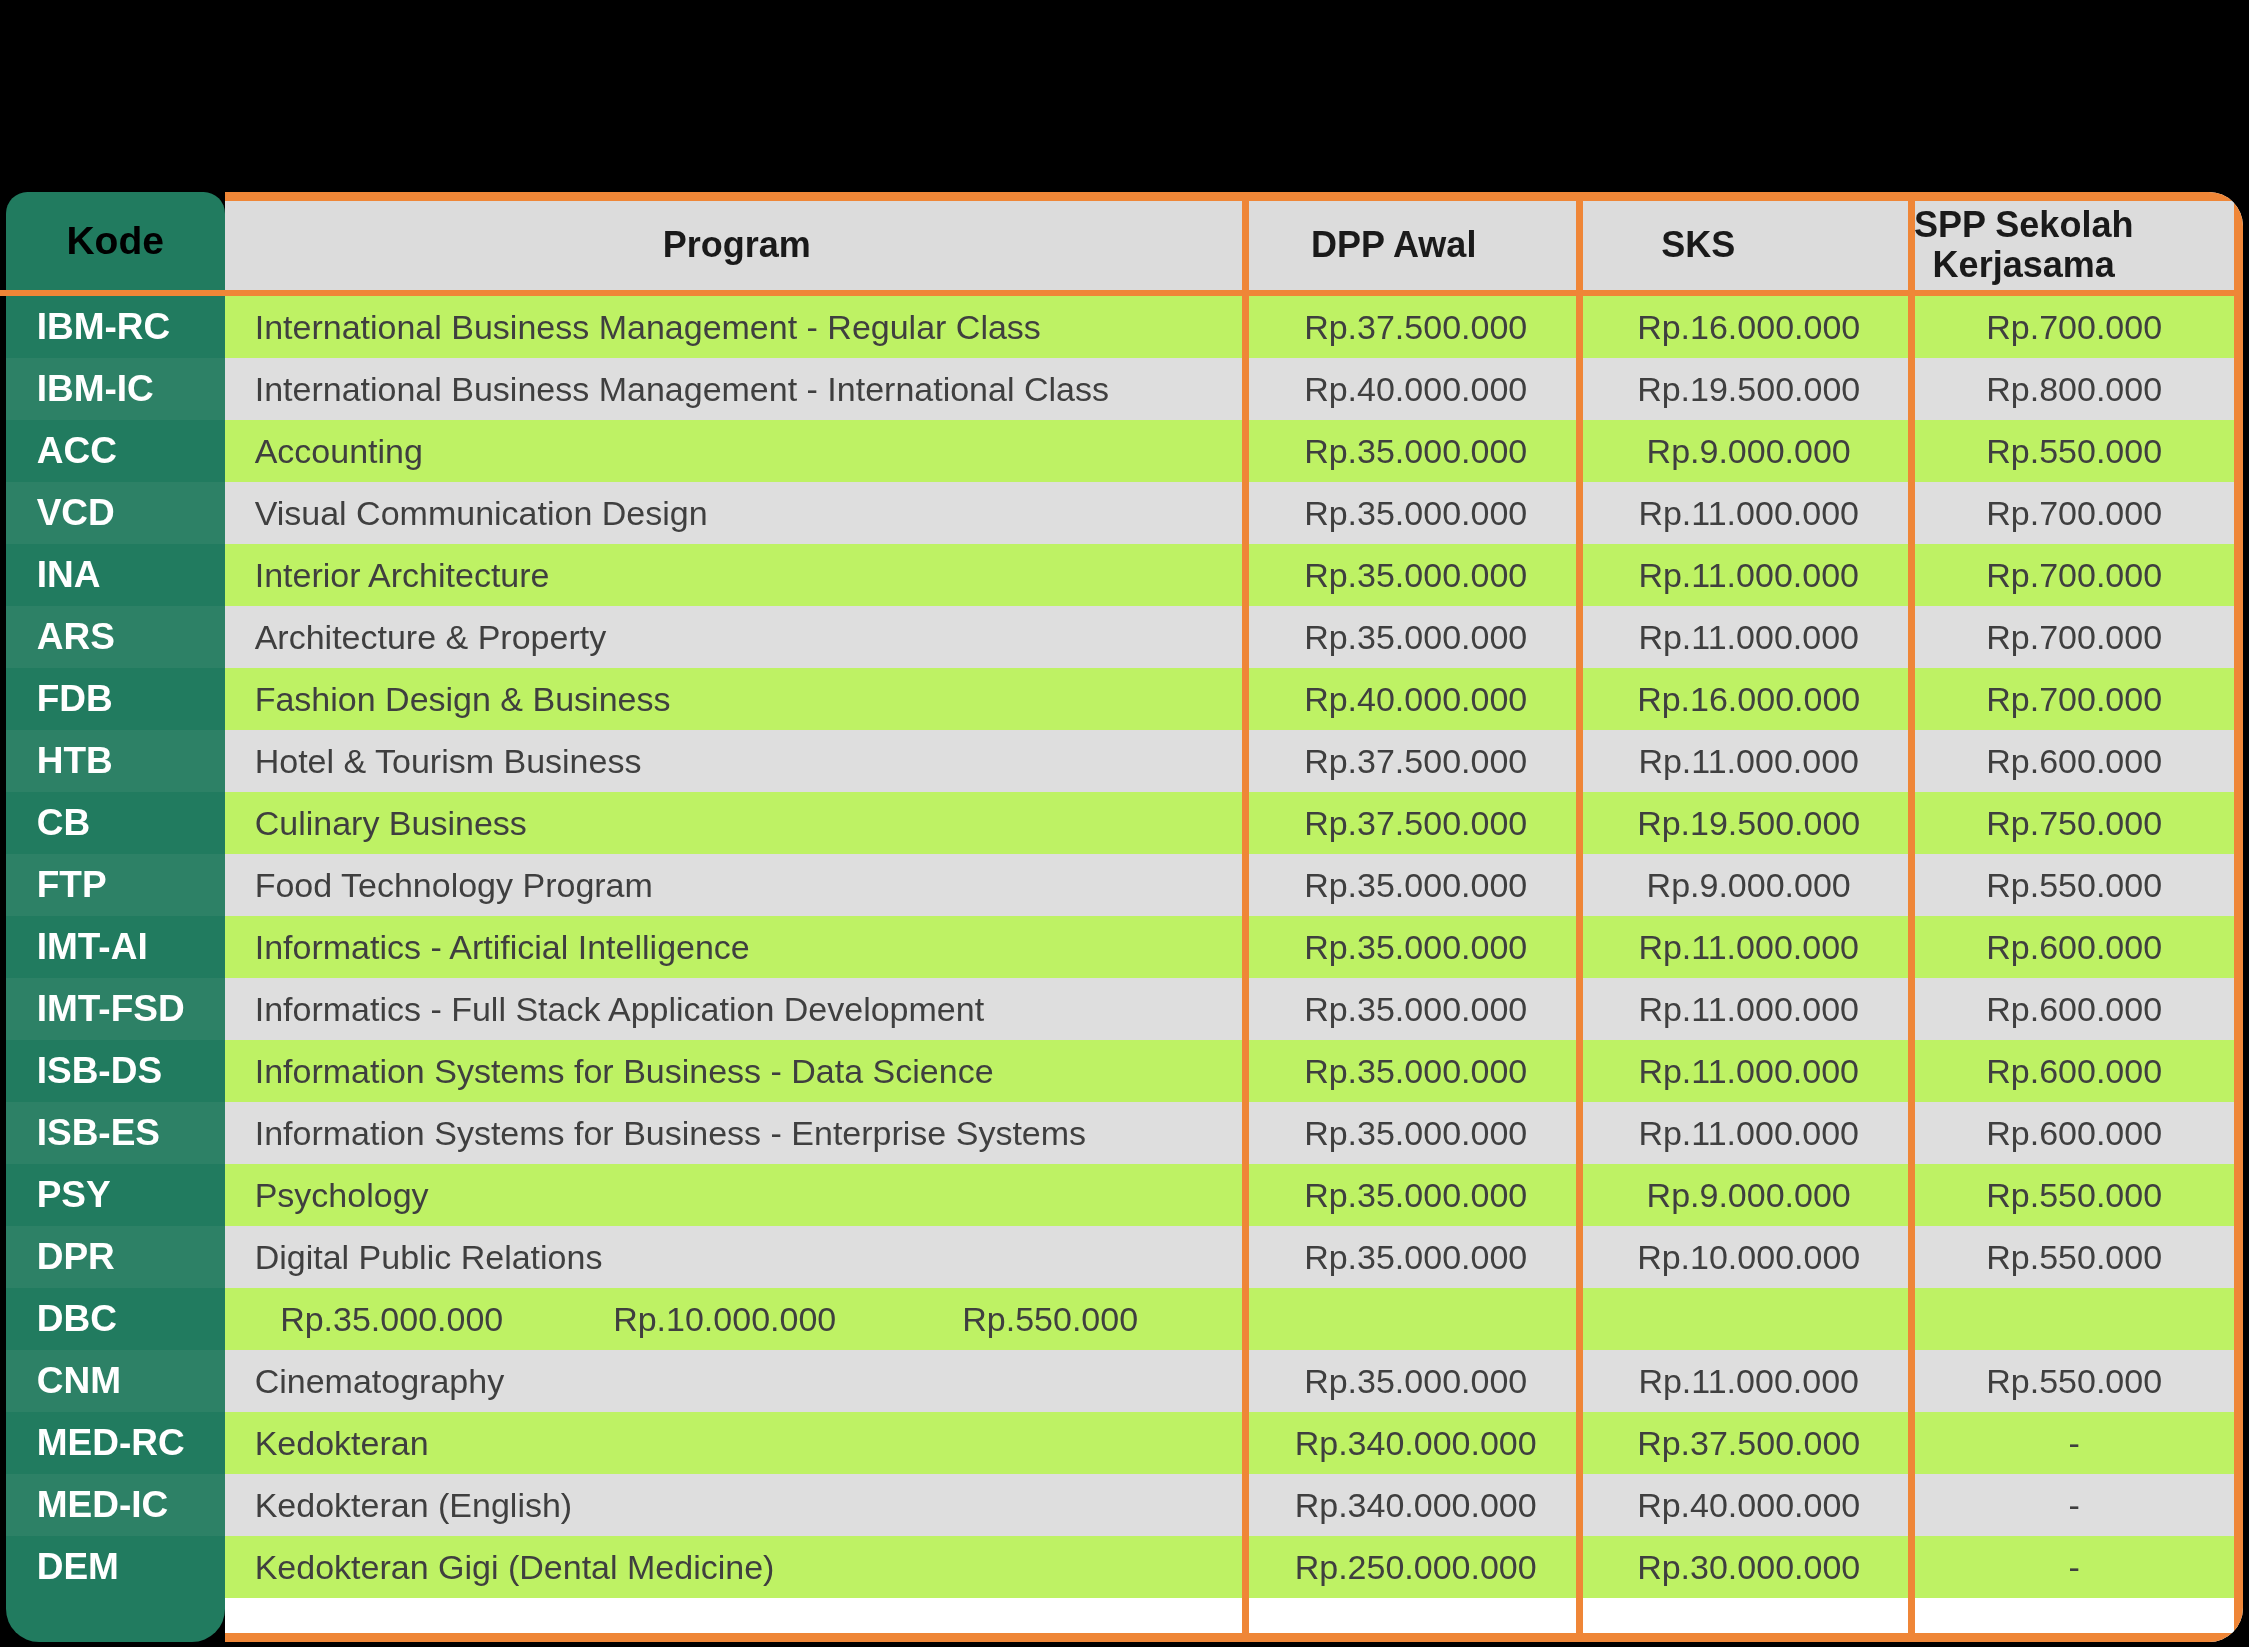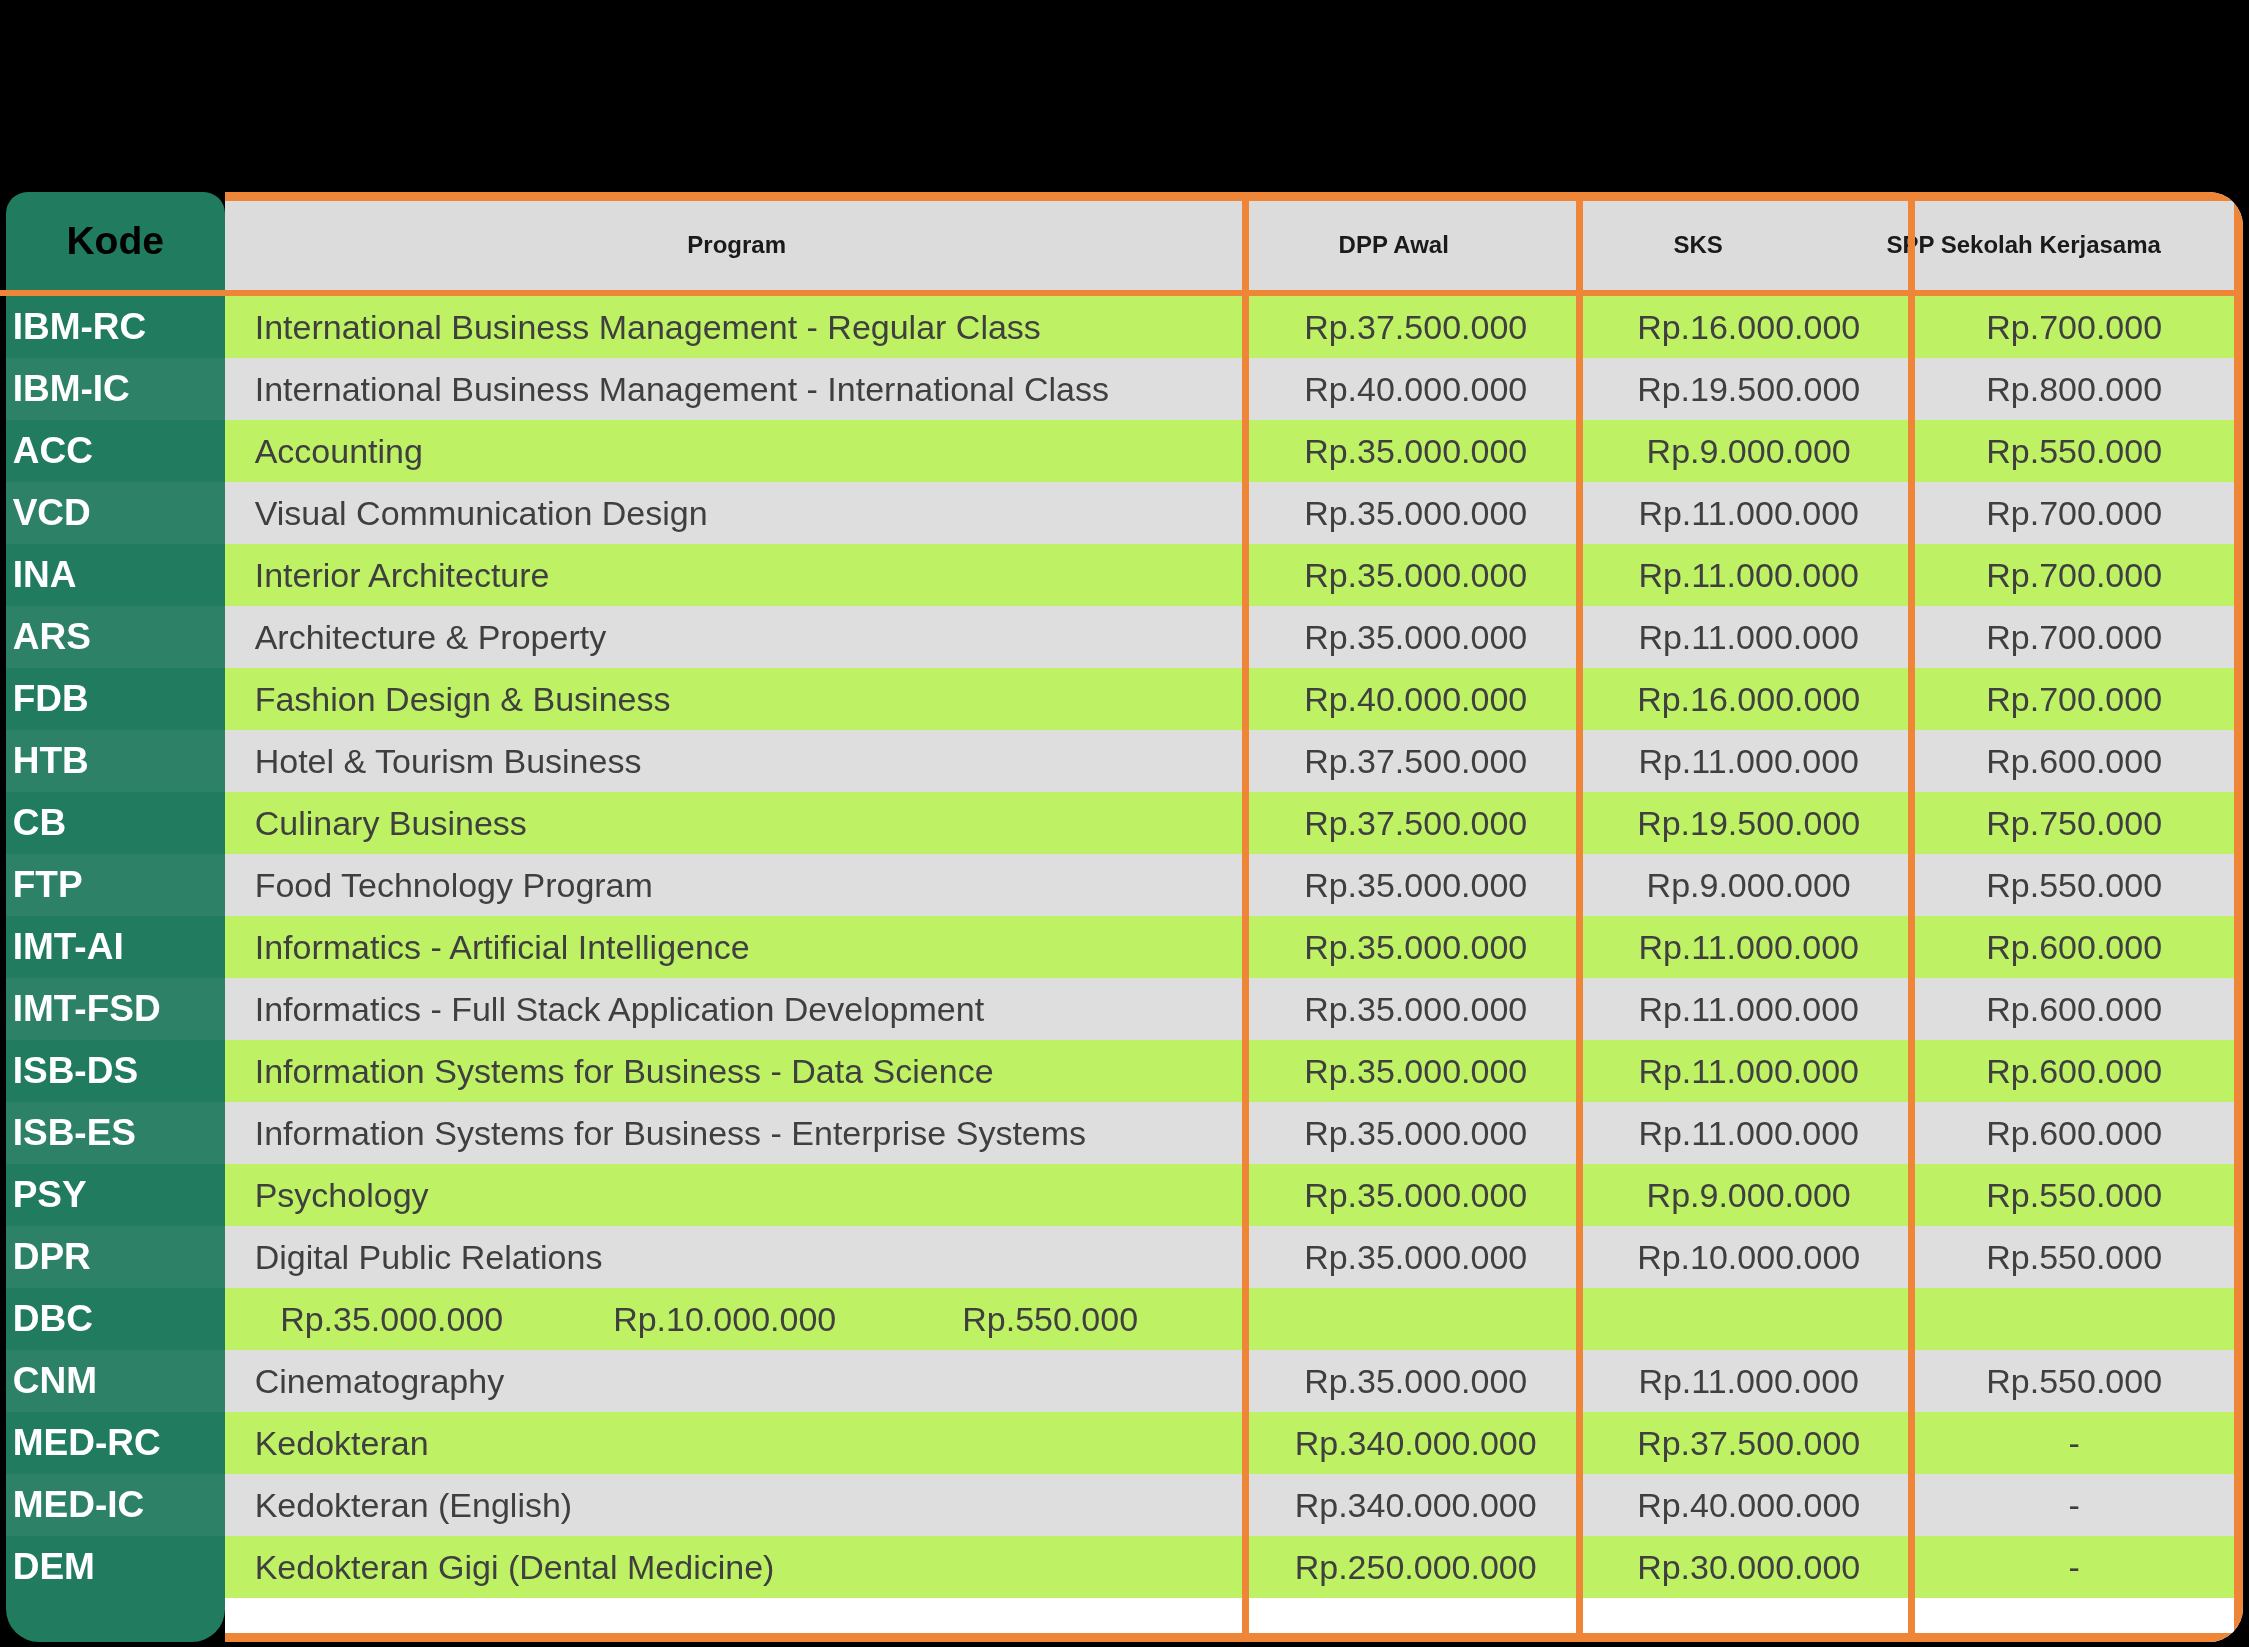--- a/index.html
+++ b/index.html
@@ -13,21 +13,21 @@
   #body-area{position:absolute;left:219px;top:0;right:0;bottom:0;background:#fff;
              border-radius:0 34px 34px 0;overflow:hidden;z-index:1;}
   .border-top{position:absolute;top:0;left:0;right:0;height:8.6px;background:var(--orange);}
   .border-right{position:absolute;top:0;right:0;bottom:0;width:8.6px;background:var(--orange);}
   .border-bottom{position:absolute;bottom:0;left:0;right:0;height:8.6px;background:var(--orange);}
 
   
   #header-row{position:absolute;top:8.6px;left:0;width:2009px;height:89px;
               background:var(--gray-header);display:flex;}
   .hc{display:flex;align-items:center;justify-content:center;text-align:center;
-      font-weight:bold;font-size:24px;line-height:1.12;color:#1a1a1a;}
+      font-weight:bold;font-size:36px;line-height:1.12;color:#1a1a1a;}
   .col-program{width:1024px;}
   .col-dpp{width:290px;}
   .col-spp{width:332px;}
   .col-sks{width:319px;}
   .col-spp .hc-label{max-width:300px;}
 
   
   .vline{position:absolute;top:8.6px;bottom:8.6px;width:7.1px;background:var(--orange);z-index:4;}
   #vline-1{left:1017px;}
   #vline-2{left:1351px;}
@@ -47,21 +47,21 @@
   .cell-sks{width:319px;}
   .row-filler{flex:1;background:#fff;}
 
   
   #green-col{position:absolute;left:0;top:0;width:219px;height:100%;z-index:3;
              border-radius:21.4px 21.4px 33px 33px;overflow:hidden;
              display:flex;flex-direction:column;}
   .g-header{height:98px;flex:none;background:var(--green-dark);display:flex;
             align-items:center;justify-content:center;color:#000000;font-weight:bold;font-size:39px;}
   .g-sep{height:5.7px;flex:none;background:var(--green-dark);}
-  .g-band{height:62px;flex:none;display:flex;align-items:center;padding-left:7px;
+  .g-band{height:62px;flex:none;display:flex;align-items:center;padding-left:31px;
           box-sizing:border-box;color:#fff;font-weight:bold;font-size:37px;}
   .g-band.dark{background:var(--green-dark);}
   .g-band.light{background:var(--green-light);}
   .g-fill{flex:1;background:var(--green-dark);}
 
   
   #header-separator{position:absolute;left:0;top:290px;width:2243px;height:5.7px;
                     background:var(--orange);z-index:6;}
 </style>
 </head>

